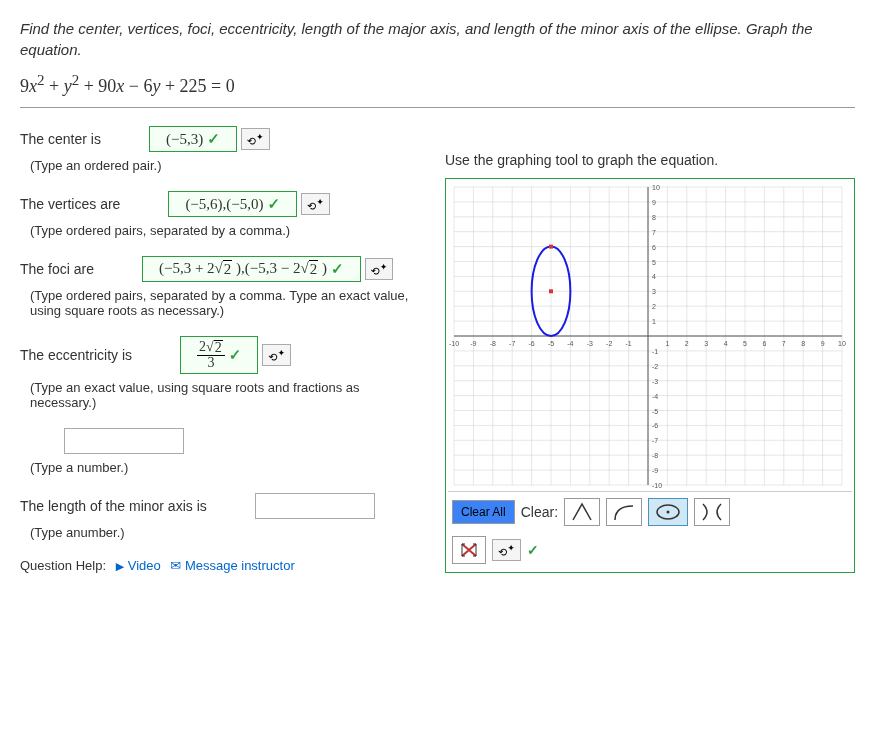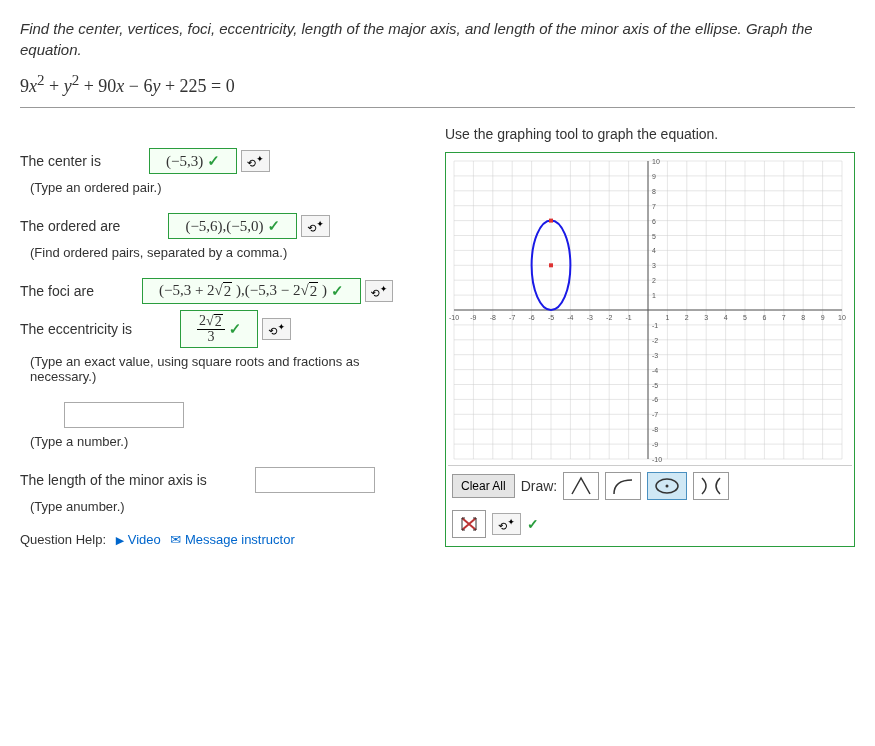--- a/index.html
+++ b/index.html
@@ -21,21 +21,21 @@
 .frac .den { padding: 0 2px; }
 .sqrt { display:inline-flex; align-items:flex-start;}
 .sqrt::before { content:"√"; }
 .sqrt .rad { border-top:1px solid #000; padding:0 1px;}
 .right-title { font-size: 14px; margin-bottom: 10px; }
 .graph-panel { border: 1px solid #2a9d3e; padding: 2px; }
 .graph-area { position: relative; width: 400px; height: 310px; background: #fff; }
 .toolbar { display: flex; align-items: center; gap: 6px; padding: 6px 4px; border-top:1px solid #ccc; flex-wrap:wrap;}
 .tool-btn { border: 1px solid #999; background: #fff; padding: 2px 6px; font-size: 12px; cursor: pointer; height:28px; display:inline-flex; align-items:center; justify-content:center; min-width:32px;}
 .tool-btn.sel { background:#d0e8f5; border-color:#4a90c0;}
-.clear-btn { border: 1px solid #999; background: #e5e5e5; padding: 4px 8px; font-size: 12px; cursor: pointer; }
+.clear-btn { border: 1px solid #999; background: #3b82f6; padding: 4px 8px; font-size: 12px; cursor: pointer; }
 .below-tools { display:flex; gap:6px; padding:4px 4px 6px 4px; align-items:center;}
 .help-row { margin-top: 6px; font-size: 13px; }
 .help-link { color: #0066cc; text-decoration: none; margin-left: 6px; cursor:pointer;}
 .video-icon { color:#0066cc; font-size:11px;}
 .mail-icon { color:#0066cc;}
 svg { display:block; }
 </style>
 </head>
 <body>
 
@@ -52,45 +52,46 @@
       <span>(−5,3)</span>
       <span class="check">✓</span>
     </span>
     <button class="reset-btn">
           <span>⟲<sup>✦</sup></span>
         </button>
   </div>
   <div class="hint">(Type an ordered pair.)</div>
 
   <div class="field-row">
-    <span>The ordered are</span>
+    <span>The vertices are</span>
     <span class="answer-box">
       <span>(−5,6),(−5,0)</span>
       <span class="check">✓</span>
     </span>
     <button class="reset-btn">
           <span>⟲<sup>✦</sup></span>
         </button>
   </div>
-  <div class="hint">(Find ordered pairs, separated by a comma.)</div>
+  <div class="hint">(Type ordered pairs, separated by a comma.)</div>
 
   <div class="field-row">
     <span>The foci are</span>
     <span class="answer-box">
       <span>(−5,3 + 2<span class="sqrt">
               <span class="rad">2</span>
             </span> ),(−5,3 − 2<span class="sqrt">
               <span class="rad">2</span>
             </span> )</span>
       <span class="check">✓</span>
     </span>
     <button class="reset-btn">
           <span>⟲<sup>✦</sup></span>
         </button>
   </div>
+  <div class="hint">(Type ordered pairs, separated by a comma. Type an exact value, using square roots as necessary.)</div>
 
   <div class="field-row">
     <span>The eccentricity is</span>
     <span class="answer-box">
       <span class="frac">
         <span class="num">2<span class="sqrt">
                 <span class="rad">2</span>
               </span></span>
         <span class="den">3</span>
       </span>
@@ -209,21 +210,21 @@
             <text x="204" y="38.80000000000001" font-size="7" fill="#555">8</text>
             <text x="204" y="23.900000000000034" font-size="7" fill="#555">9</text>
             <text x="204" y="9" font-size="7" fill="#555">10</text>
             <ellipse cx="103" cy="110.29999999999998" rx="19.39999999999999" ry="44.69999999999999" stroke="#1a1ae6" fill="none" stroke-width="2"></ellipse>
             <rect x="101" y="63.599999999999994" width="4" height="4" fill="#d33"></rect>
             <rect x="101" y="108.29999999999998" width="4" height="4" fill="#d33"></rect>
           </svg>
     </div>
     <div class="toolbar">
       <button class="clear-btn">Clear All</button>
-      <span>Draw:</span>
+      <span>Clear:</span>
       <button class="tool-btn">
             <svg width="22" height="20">
               <path d="M2 18 L11 2 L20 18" stroke="#333" fill="none" stroke-width="1.5"></path>
             </svg>
           </button>
       <button class="tool-btn">
             <svg width="22" height="20">
               <path d="M2 18 Q2 4 20 4" stroke="#333" fill="none" stroke-width="1.5"></path>
             </svg>
           </button>

